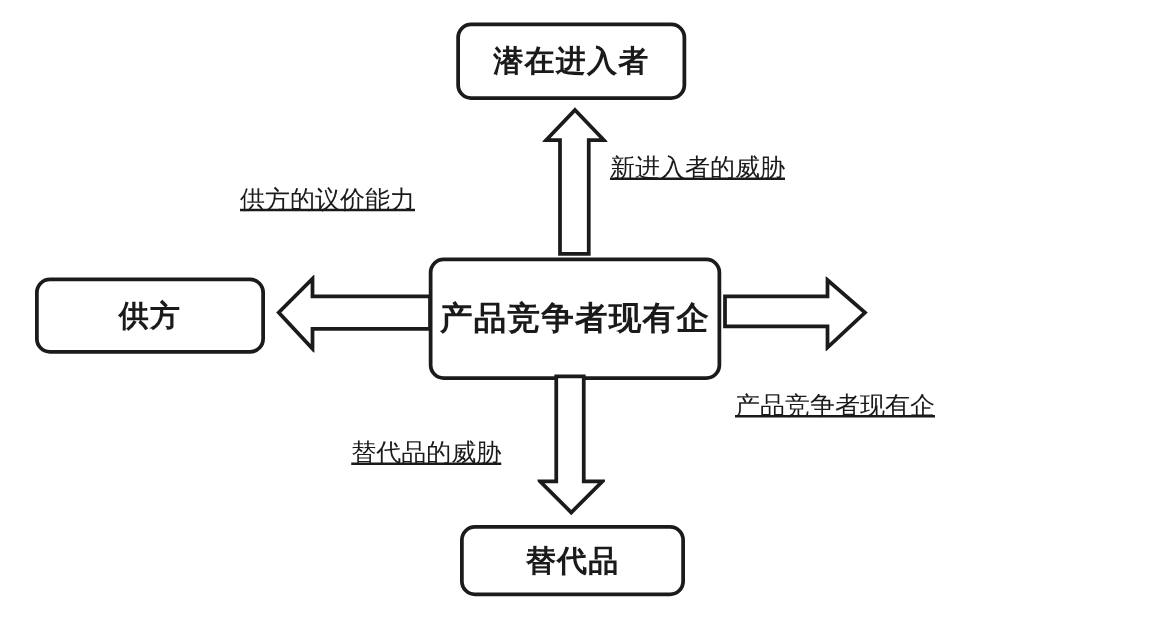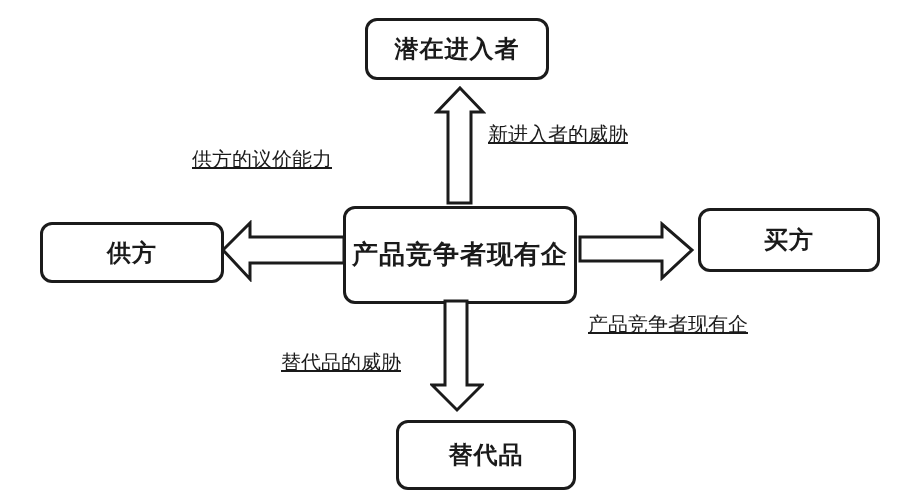--- a/index.html
+++ b/index.html
@@ -25,23 +25,23 @@
     display: flex;
     align-items: center;
     justify-content: center;
     text-align: center;
     color: var(--text);
     font-weight: bold;
     font-size: 24px;
     letter-spacing: 1px;
   }
   .node-top    { left: 365px; top: 18px;  width: 184px; height: 62px; }
-  .node-left   { left: 40px;  top: 222px; width: 184px; height: 61px; text-align: right; }
+  .node-left   { left: 28px;  top: 222px; width: 184px; height: 61px; text-align: right; }
   .node-right  { left: 698px; top: 208px; width: 182px; height: 64px; }
-  .node-bottom { left: 368px; top: 420px; width: 180px; height: 70px; margin-left: 28px; }
+  .node-bottom { left: 368px; top: 420px; width: 180px; height: 57px; }
   .node-center {
     left: 343px; top: 206px; width: 234px; height: 98px;
     font-size: 26px; line-height: 1.28; flex-direction: row; align-items: center;
   }
   .block-arrow { position: absolute; display: block; }
   .block-arrow polygon {
     fill: var(--bg);
     stroke: var(--stroke);
     stroke-width: 3;
     stroke-linejoin: miter;
@@ -73,23 +73,20 @@
   </div>
 
   <div class="node node-left">
     <span>供方</span>
   </div>
 
   <div class="node node-center">
     <span>产品竞争者现有企</span>
   </div>
 
-  <div class="node node-right">
-    <span>买方</span>
-  </div>
 
   <div class="node node-bottom">
     <span>替代品</span>
   </div>
 
   <svg class="block-arrow arrow-up" width="52" height="122" viewBox="0 0 52 122">
     <polygon points="26,4 49,28 37,28 37,119 14,119 14,28 3,28"></polygon>
   </svg>
 
   <svg class="block-arrow arrow-down" width="54" height="114" viewBox="0 0 54 114">

